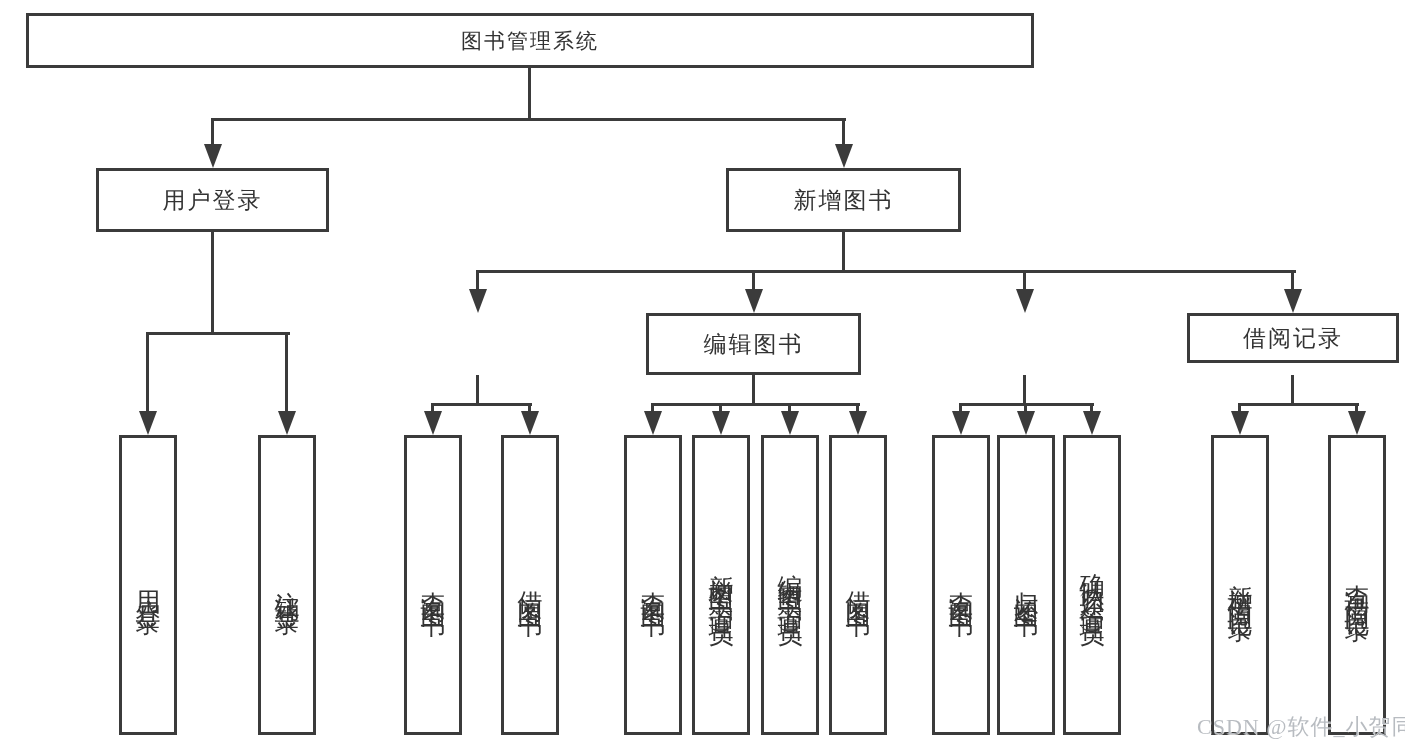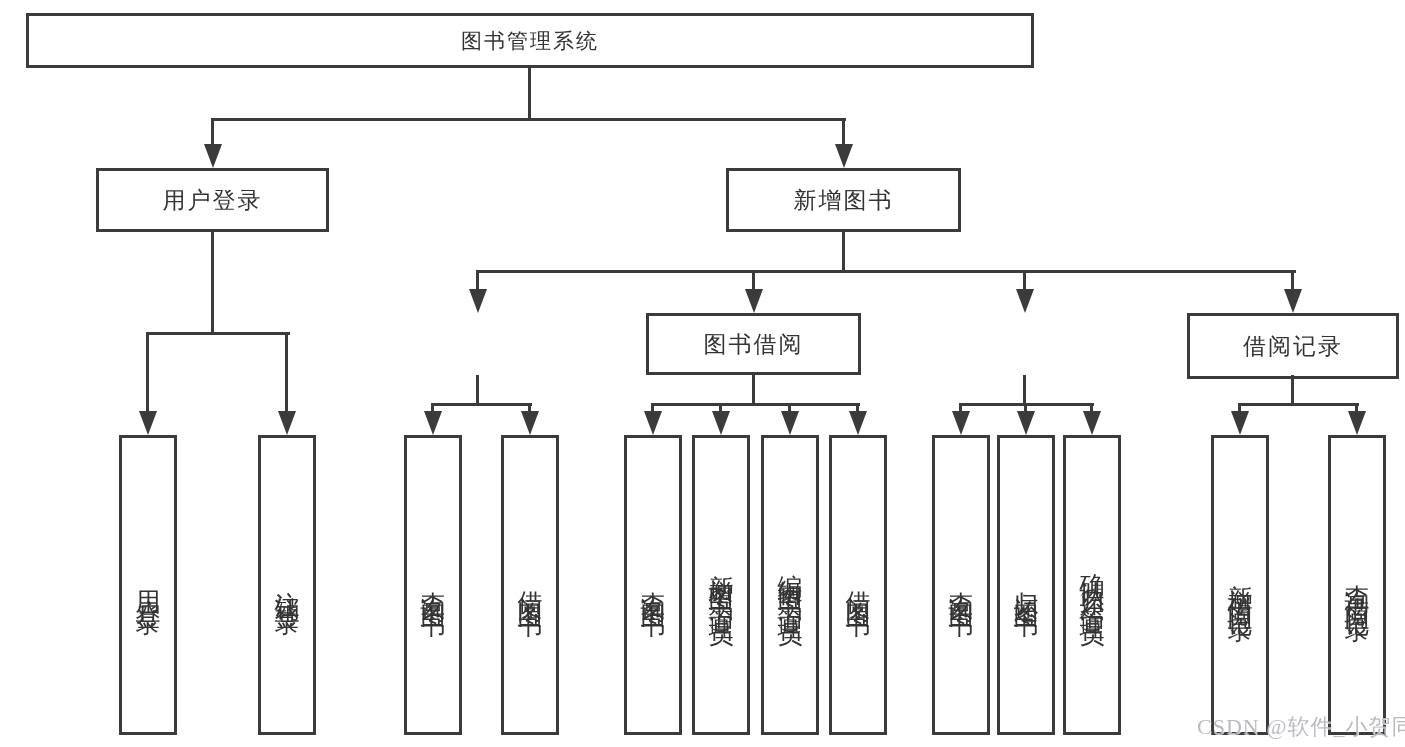--- a/index.html
+++ b/index.html
@@ -68,22 +68,22 @@
   <div class="hl" style="left:462px;top:270px;width:820px;"></div>
   <div class="vl" style="left:462px;top:273px;height:18px;"></div>
   <div class="arr" style="left:455px;top:289px;"></div>
   <div class="vl" style="left:738px;top:273px;height:18px;"></div>
   <div class="arr" style="left:731px;top:289px;"></div>
   <div class="vl" style="left:1009px;top:273px;height:18px;"></div>
   <div class="arr" style="left:1002px;top:289px;"></div>
   <div class="vl" style="left:1277px;top:273px;height:18px;"></div>
   <div class="arr" style="left:1270px;top:289px;"></div>
 
-  <div class="box h-label" style="left:632px;top:313px;width:215px;height:62px;">图书借阅</div>
-  <div class="box h-label" style="left:1173px;top:313px;width:212px;height:66px;">借阅记录</div>
+  <div class="box h-label" style="left:632px;top:313px;width:215px;height:62px;">编辑图书</div>
+  <div class="box h-label" style="left:1173px;top:313px;width:212px;height:50px;">借阅记录</div>
 
   <div class="vl" style="left:462px;top:375px;height:31px;"></div>
   <div class="hl" style="left:417px;top:403px;width:101px;"></div>
   <div class="vl" style="left:417px;top:406px;height:7px;"></div>
   <div class="arr" style="left:410px;top:411px;"></div>
   <div class="vl" style="left:514px;top:406px;height:7px;"></div>
   <div class="arr" style="left:507px;top:411px;"></div>
 
   <div class="vl" style="left:738px;top:375px;height:31px;"></div>
   <div class="hl" style="left:637px;top:403px;width:209px;"></div>

